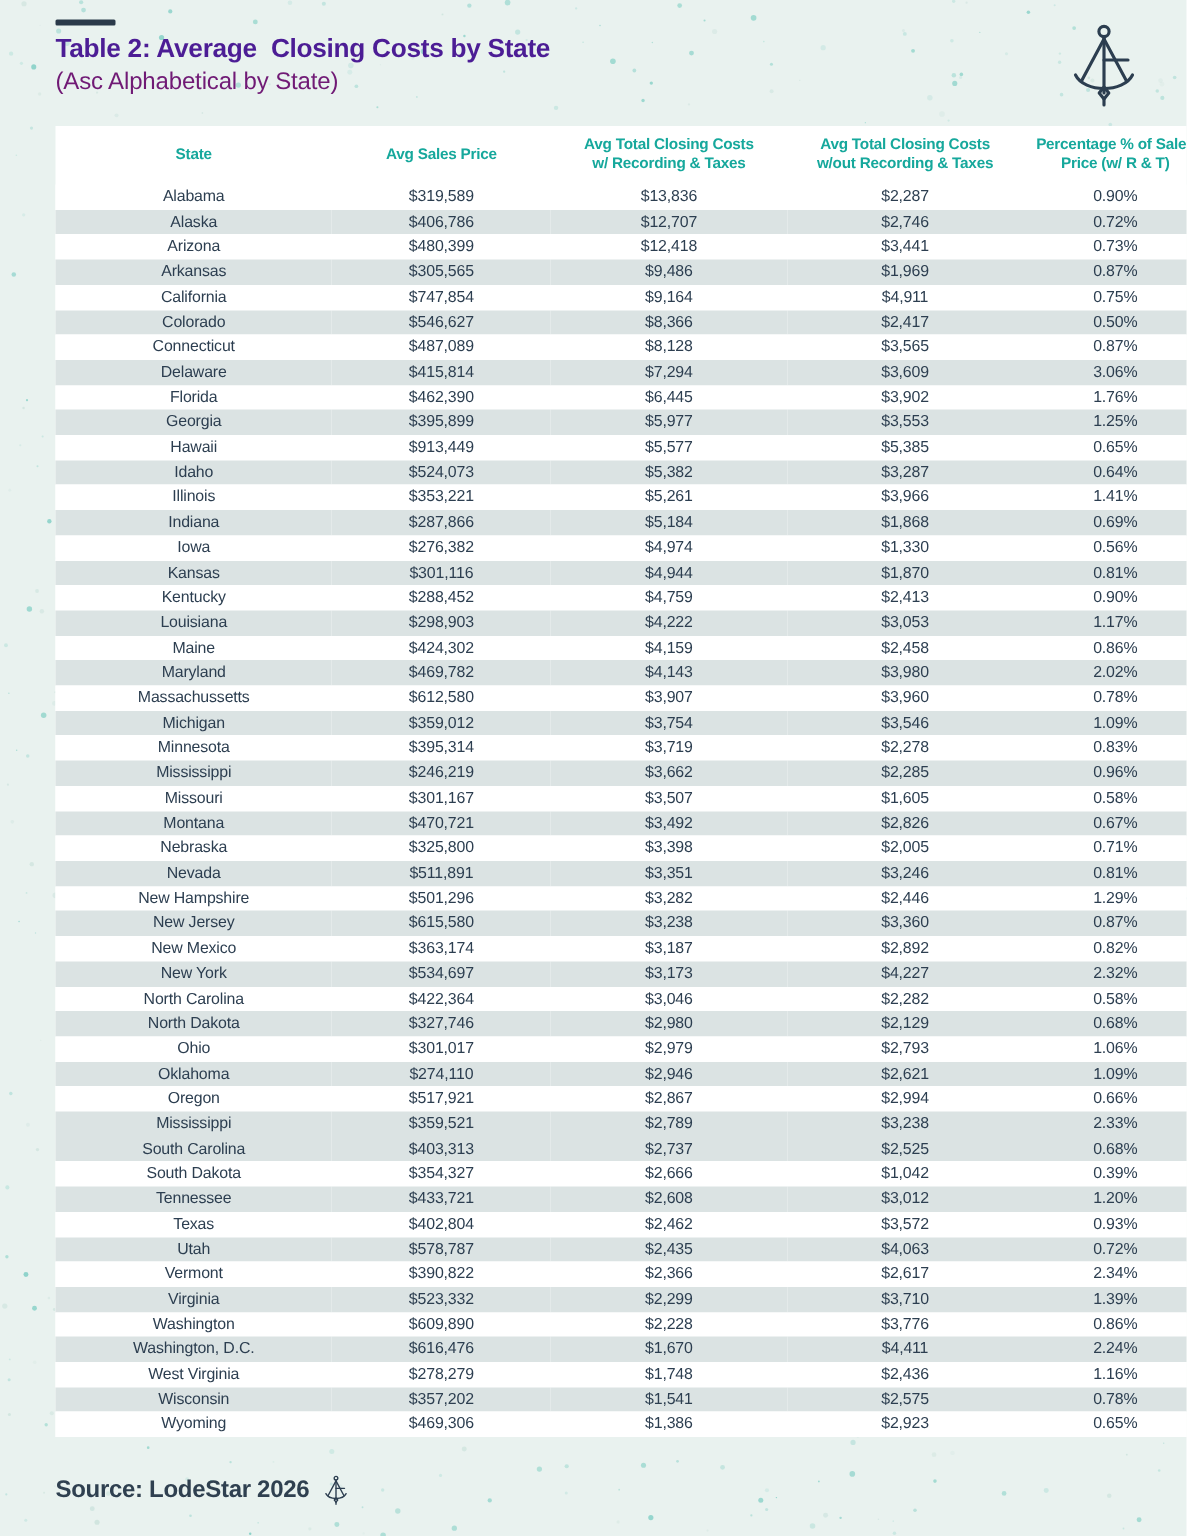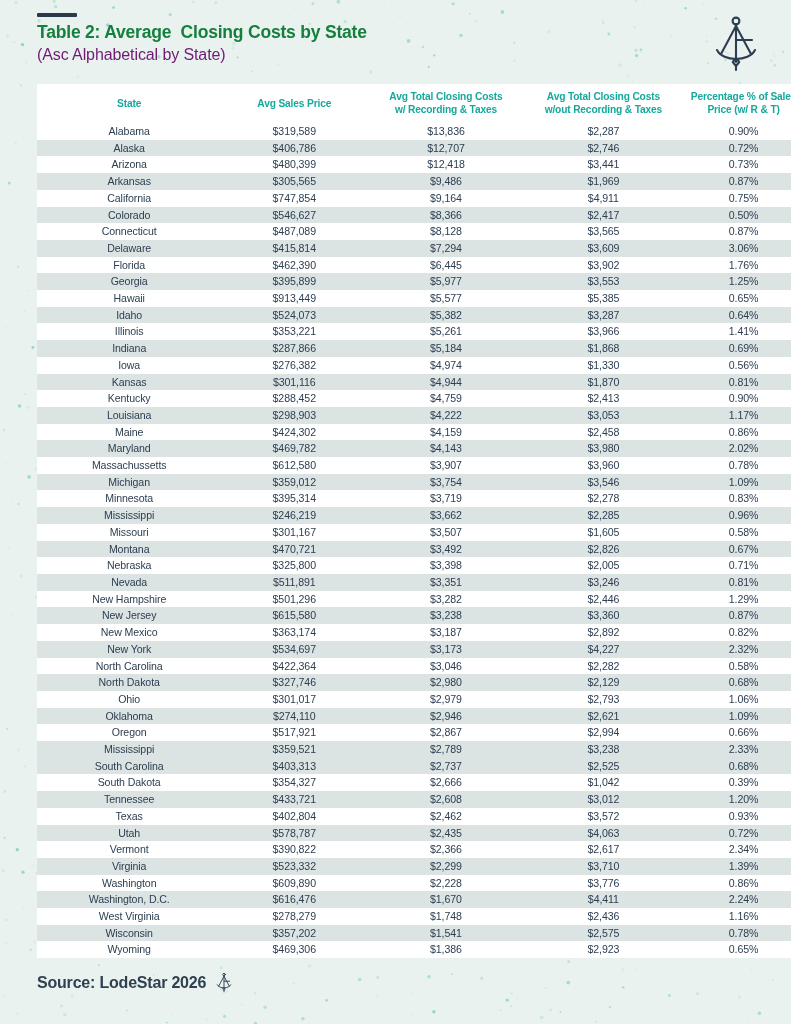--- a/index.html
+++ b/index.html
@@ -42,21 +42,21 @@
     background: #2b3a4a;
     border-radius: 1px;
   }
 
   .title {
     position: absolute;
     left: 37px;
     top: 22px;
     font-size: 17.5px;
     font-weight: bold;
-    color: #15803d;
+    color: #4c1d95;
     letter-spacing: -0.2px;
     white-space: pre;
   }
 
   .subtitle {
     position: absolute;
     left: 37px;
     top: 46px;
     font-size: 16px;
     color: #701a75;
@@ -118,21 +118,21 @@
   col.c-state  { width: 24.0%; }
   col.c-price  { width: 19.0%; }
   col.c-with   { width: 20.5%; }
   col.c-without{ width: 20.5%; }
   col.c-pct    { width: 16.0%; }
 
   
   .footer {
     position: absolute;
     left: 37px;
-    bottom: 28px;
+    bottom: 17px;
     display: flex;
     align-items: center;
     gap: 7px;
   }
 
   .footer-text {
     font-size: 16px;
     font-weight: bold;
     color: #2f4050;
     letter-spacing: -0.2px;

